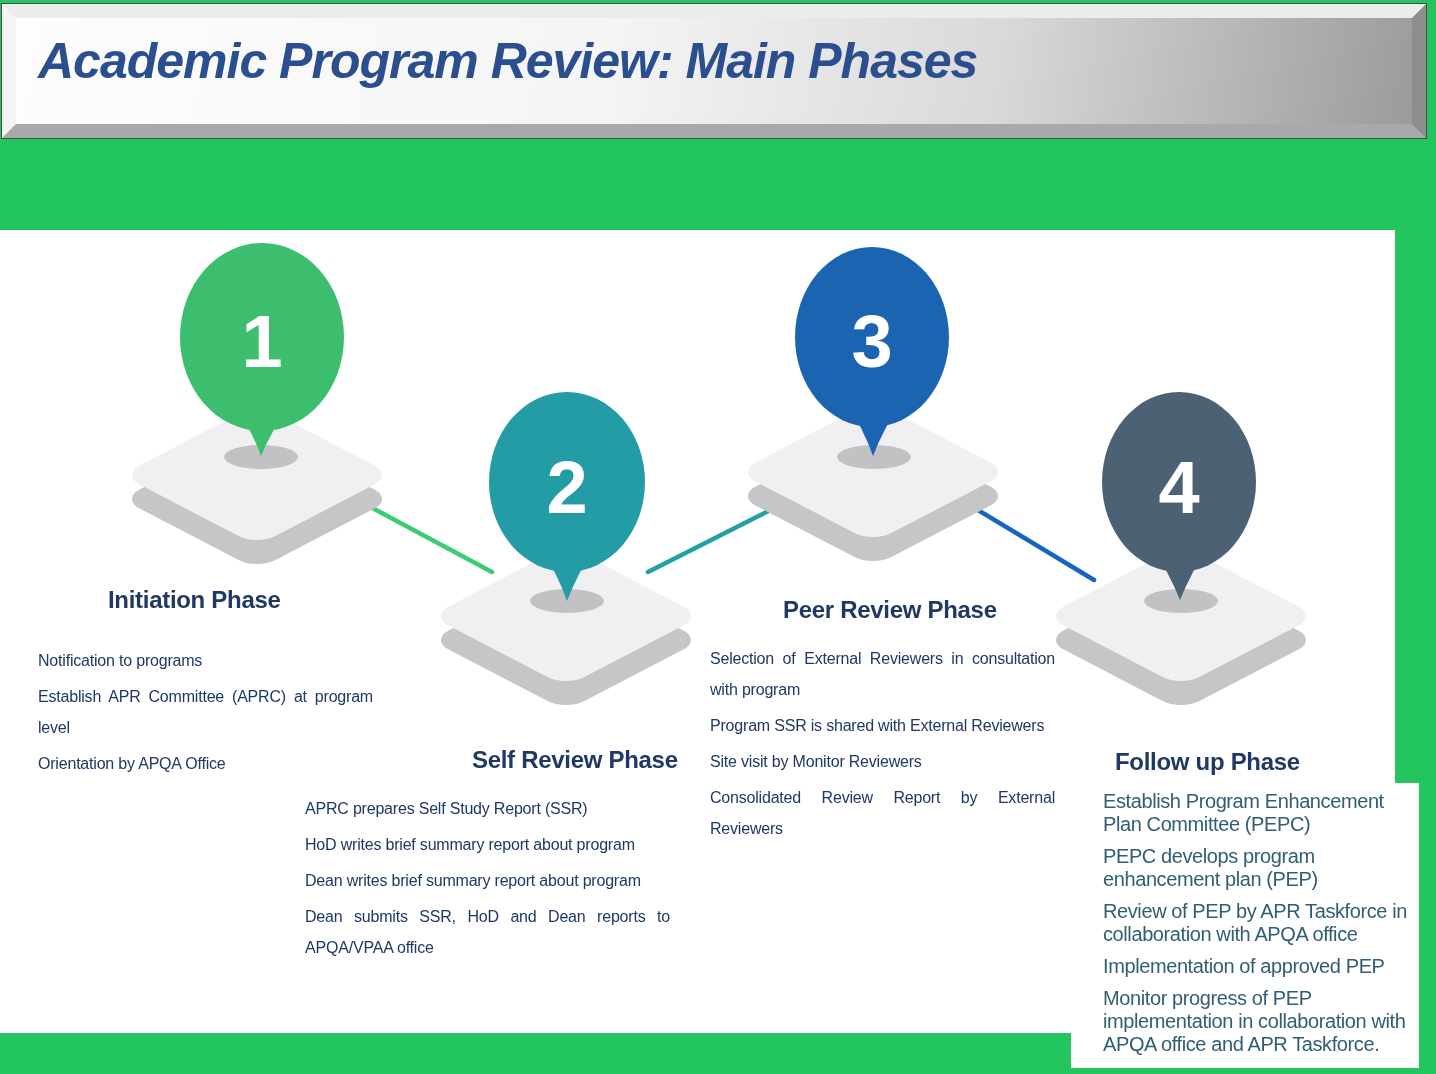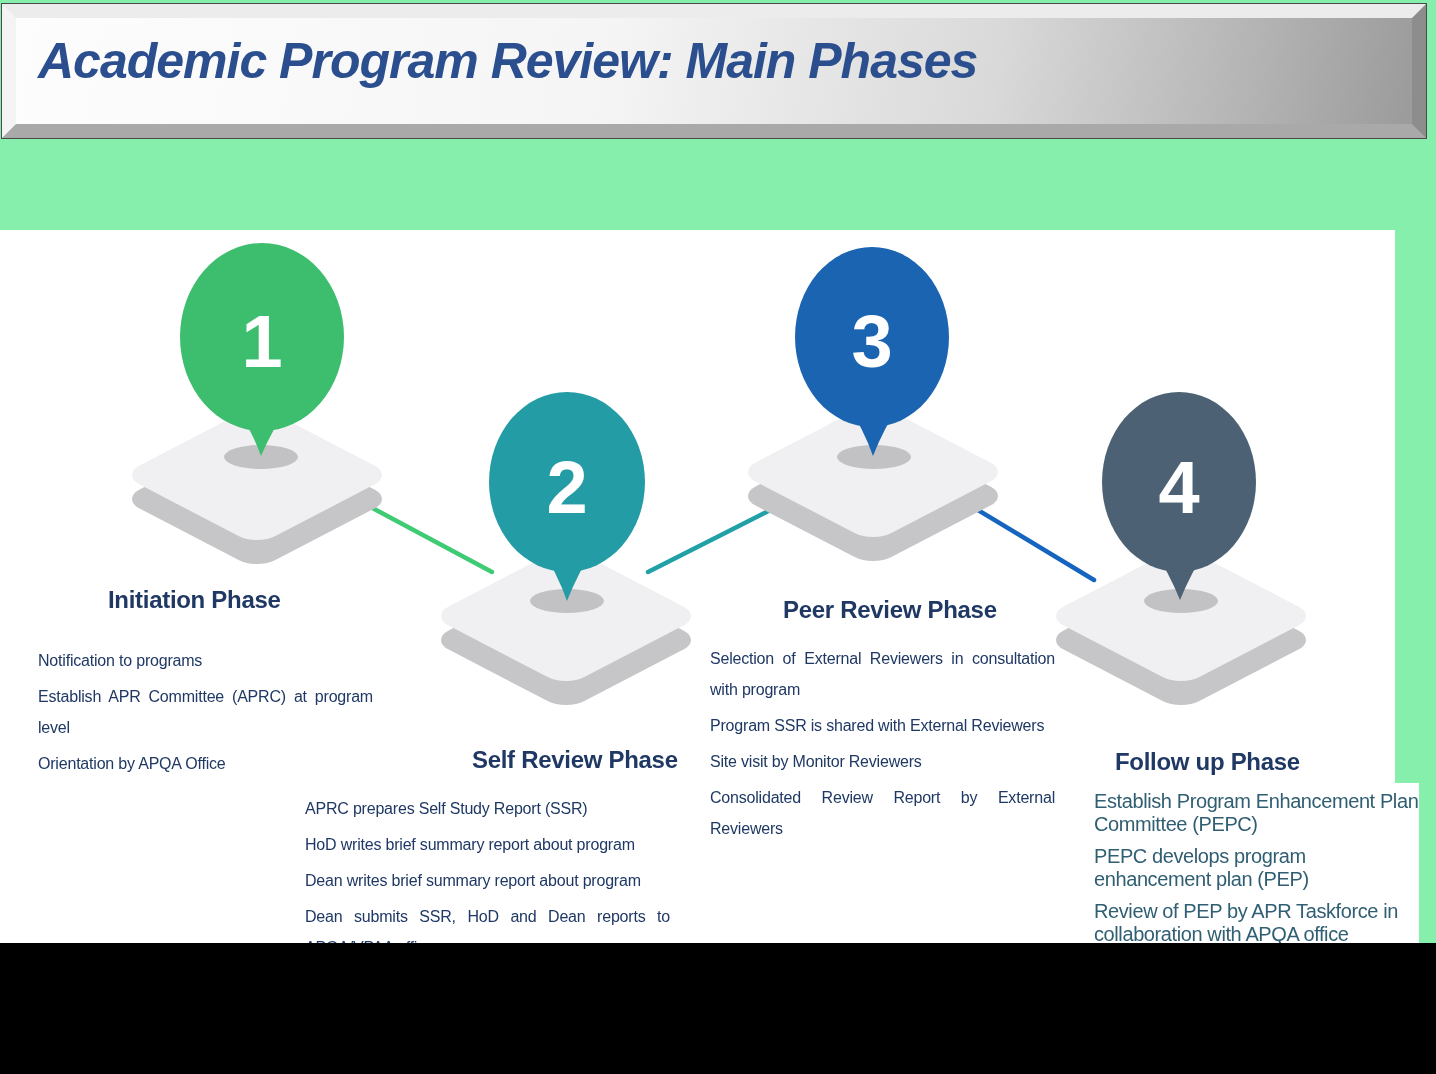--- a/index.html
+++ b/index.html
@@ -1,16 +1,16 @@
 <!DOCTYPE html>
 <html><head>
 <meta charset="utf-8">
 <style>
   html,body{margin:0;padding:0;background:#000;}
-  .canvas{position:relative;width:1436px;height:943px;background:#86efac;overflow:hidden;
+  .canvas{position:relative;width:1436px;height:1074px;background:#22c55e;overflow:hidden;
           font-family:"Liberation Sans", sans-serif;}
 
   
   .header-outer{
     position:absolute;left:2px;top:4px;width:1396px;height:106px;
     border-top:14px solid #ececec;
     border-left:14px solid #f4f4f4;
     border-bottom:14px solid #a9a9a9;
     border-right:14px solid #8d8d8d;
     outline:1px solid #4a4a4a;
@@ -35,21 +35,21 @@
   .pin-num{fill:#ffffff;font-weight:bold;font-size:74px;text-anchor:middle;dominant-baseline:central;
            font-family:"Liberation Sans", sans-serif;}
 
   
   .phase-title{position:absolute;z-index:3;font-size:24px;font-weight:bold;color:#1f3864;
                letter-spacing:-0.3px;white-space:nowrap;}
   .bullets{position:absolute;z-index:3;}
   .bullets p{margin:0 0 5px 0;font-size:16px;line-height:31px;color:#1f3864;
              text-align:justify;text-align-last:left;letter-spacing:-0.2px;}
   .bullets.followup p{font-size:20px;line-height:23px;color:#305e72;text-align:left;
-                      letter-spacing:-0.4px;margin:0 0 9px 8px;}
+                      letter-spacing:-0.4px;margin:0 0 9px 17px;}
 </style>
 </head>
 <body>
 
 <div class="canvas">
 
   <div class="header-outer">
     <div class="header-title">Academic Program Review: Main Phases</div>
   </div>
 
@@ -133,15 +133,16 @@
     <p>Site visit by Monitor Reviewers</p>
     <p>Consolidated Review Report by External Reviewers</p>
   </div>
 
   <div class="phase-title" style="left:1115px;top:748px">Follow up Phase</div>
   <div class="bullets followup" style="left:1086px;top:790px;width:340px">
     <p>Establish Program Enhancement Plan Committee (PEPC)</p>
     <p>PEPC develops program enhancement plan (PEP)</p>
     <p>Review of PEP by APR Taskforce in collaboration with APQA office</p>
     <p>Implementation of approved PEP</p>
+    <p>Monitor progress of PEP implementation in collaboration with APQA office and APR Taskforce.</p>
   </div>
 
 </div>
 
 </body></html>

